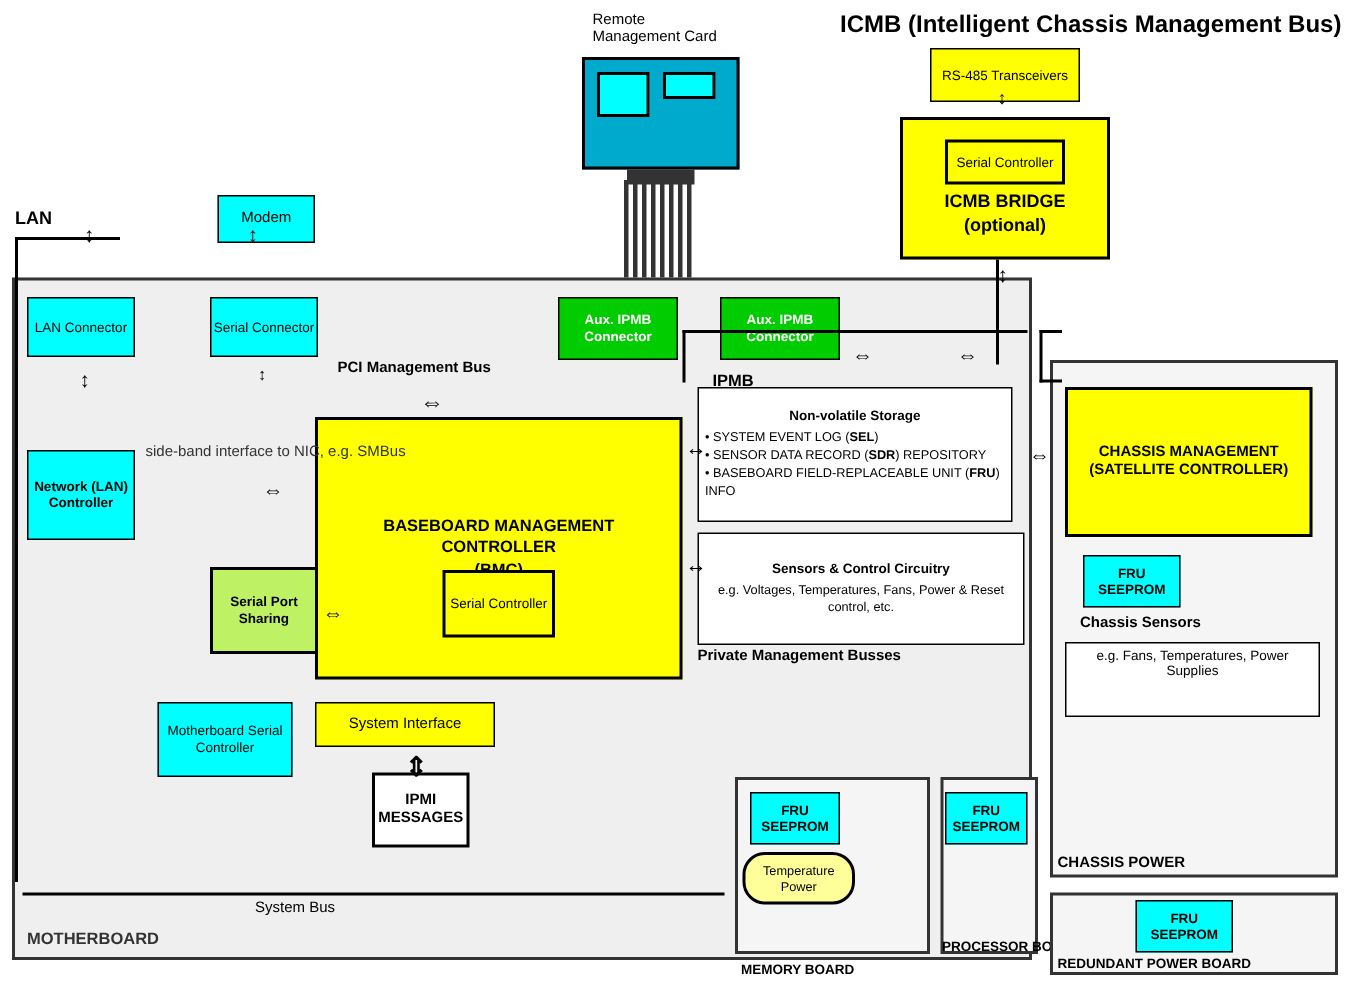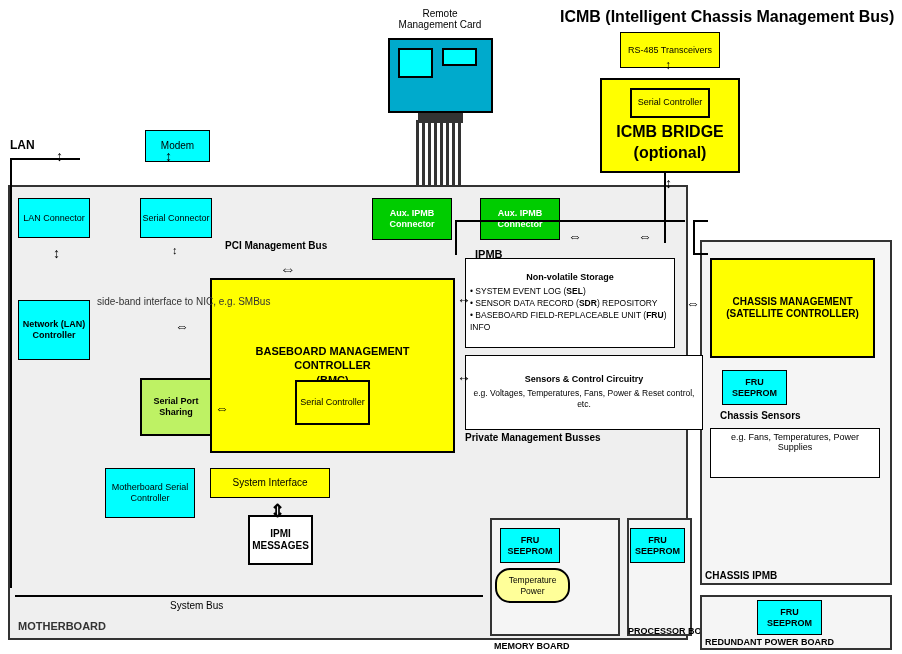--- a/index.html
+++ b/index.html
@@ -35,21 +35,21 @@
   </style>
 </head>
 <body>
 
 <div class="diagram">
 
   <div style="position:absolute;left:8px;top:185px;width:680px;height:455px;border:2px solid #333;background:#EFEFEF;"></div>
   <div style="position:absolute;left:18px;top:620px;font-size:11px;font-weight:bold;color:#333;">MOTHERBOARD</div>
 
   <div style="position:absolute;left:700px;top:240px;width:192px;height:345px;border:2px solid #333;background:#F5F5F5;"></div>
-  <div style="position:absolute;left:705px;top:570px;font-size:10px;font-weight:bold;">CHASSIS IPMB</div>
+  <div style="position:absolute;left:705px;top:570px;font-size:10px;font-weight:bold;">CHASSIS POWER</div>
 
   <div style="position:absolute;left:490px;top:518px;width:130px;height:118px;border:2px solid #333;background:#F5F5F5;"></div>
   <div style="position:absolute;left:494px;top:641px;font-size:9px;font-weight:bold;">MEMORY BOARD</div>
 
   <div style="position:absolute;left:627px;top:518px;width:65px;height:118px;border:2px solid #333;background:#F5F5F5;"></div>
   <div style="position:absolute;left:628px;top:626px;font-size:9px;font-weight:bold;">PROCESSOR BOARD</div>
 
   <div style="position:absolute;left:700px;top:595px;width:192px;height:55px;border:2px solid #333;background:#F5F5F5;"></div>
   <div style="position:absolute;left:705px;top:637px;font-size:9px;font-weight:bold;">REDUNDANT POWER BOARD</div>
 
@@ -109,41 +109,41 @@
   <div class="box yellow" style="left:295px;top:380px;width:75px;height:45px;font-size:9px;border:2px solid #000;">
     <span>Serial
 Controller</span>
   </div>
 
   <div class="box white" style="left:465px;top:258px;width:210px;height:90px;font-size:9px;flex-direction:column;align-items:flex-start;padding:4px;border:1.5px solid #000;">
     <div style="font-weight:bold;margin-bottom:3px;align-self:center;">Non-volatile Storage</div>
     <div style="font-size:8.5px;text-align:left;line-height:1.4;">• SYSTEM EVENT LOG (<b>SEL</b>)<br>• SENSOR DATA RECORD (<b>SDR</b>) REPOSITORY<br>• BASEBOARD FIELD-REPLACEABLE UNIT (<b>FRU</b>) INFO</div>
   </div>
 
-  <div class="box white" style="left:465px;top:355px;width:238px;height:75px;font-size:9px;flex-direction:column;align-items:flex-start;padding:4px;border:1.5px solid #000;">
+  <div class="box white" style="left:465px;top:355px;width:218px;height:75px;font-size:9px;flex-direction:column;align-items:flex-start;padding:4px;border:1.5px solid #000;">
     <div style="font-weight:bold;margin-bottom:3px;align-self:center;">Sensors &amp; Control Circuitry</div>
     <div style="font-size:8.5px;text-align:center;line-height:1.4;">e.g. Voltages, Temperatures,
 Fans, Power &amp; Reset control, etc.</div>
   </div>
 
   <div style="position:absolute;left:465px;top:432px;font-size:10px;font-weight:bold;">Private Management Busses</div>
 
   <div class="box green" style="left:372px;top:198px;width:80px;height:42px;font-size:9px;font-weight:bold;color:#fff;">
     <span>Aux. IPMB
 Connector</span>
   </div>
 
   <div class="box green" style="left:480px;top:198px;width:80px;height:42px;font-size:9px;font-weight:bold;color:#fff;">
     <span>Aux. IPMB
 Connector</span>
   </div>
 
   <div style="position:absolute;left:475px;top:248px;font-size:11px;font-weight:bold;">IPMB</div>
 
-  <div style="position:absolute;left:395px;top:8px;font-size:10px;text-align:center;width:90px;">
+  <div style="position:absolute;left:395px;top:8px;font-size:10px;width:90px;">
     <span>Remote
 Management
 Card</span>
   </div>
 
   <div style="position:absolute;left:388px;top:38px;width:105px;height:75px;border:2px solid #000;background:#00AACC;">
 
     <div style="position:absolute;left:8px;top:8px;width:35px;height:30px;border:2px solid #000;background:#00FFFF;"></div>
     <div style="position:absolute;left:52px;top:8px;width:35px;height:18px;border:2px solid #000;background:#00FFFF;"></div>
   </div>
@@ -164,21 +164,21 @@
   <div class="box yellow" style="left:620px;top:32px;width:100px;height:36px;font-size:9px;">
     <span>RS-485
 Transceivers</span>
   </div>
 
   <div class="box yellow" style="left:600px;top:78px;width:140px;height:95px;flex-direction:column;border:2px solid #000;">
     <div class="box yellow" style="position:relative;width:80px;height:30px;font-size:9px;border:2px solid #000;margin-bottom:4px;">
       <span>Serial
 Controller</span>
     </div>
-    <div style="font-size:16px;font-weight:bold;text-align:center;line-height:1.3;">
+    <div style="font-size:12px;font-weight:bold;text-align:center;line-height:1.3;">
       <span>ICMB
 BRIDGE
 (optional)</span>
     </div>
   </div>
 
   <div class="box yellow" style="left:710px;top:258px;width:165px;height:100px;font-size:10px;font-weight:bold;border:2px solid #000;">
     <span>CHASSIS
 MANAGEMENT
 (SATELLITE

